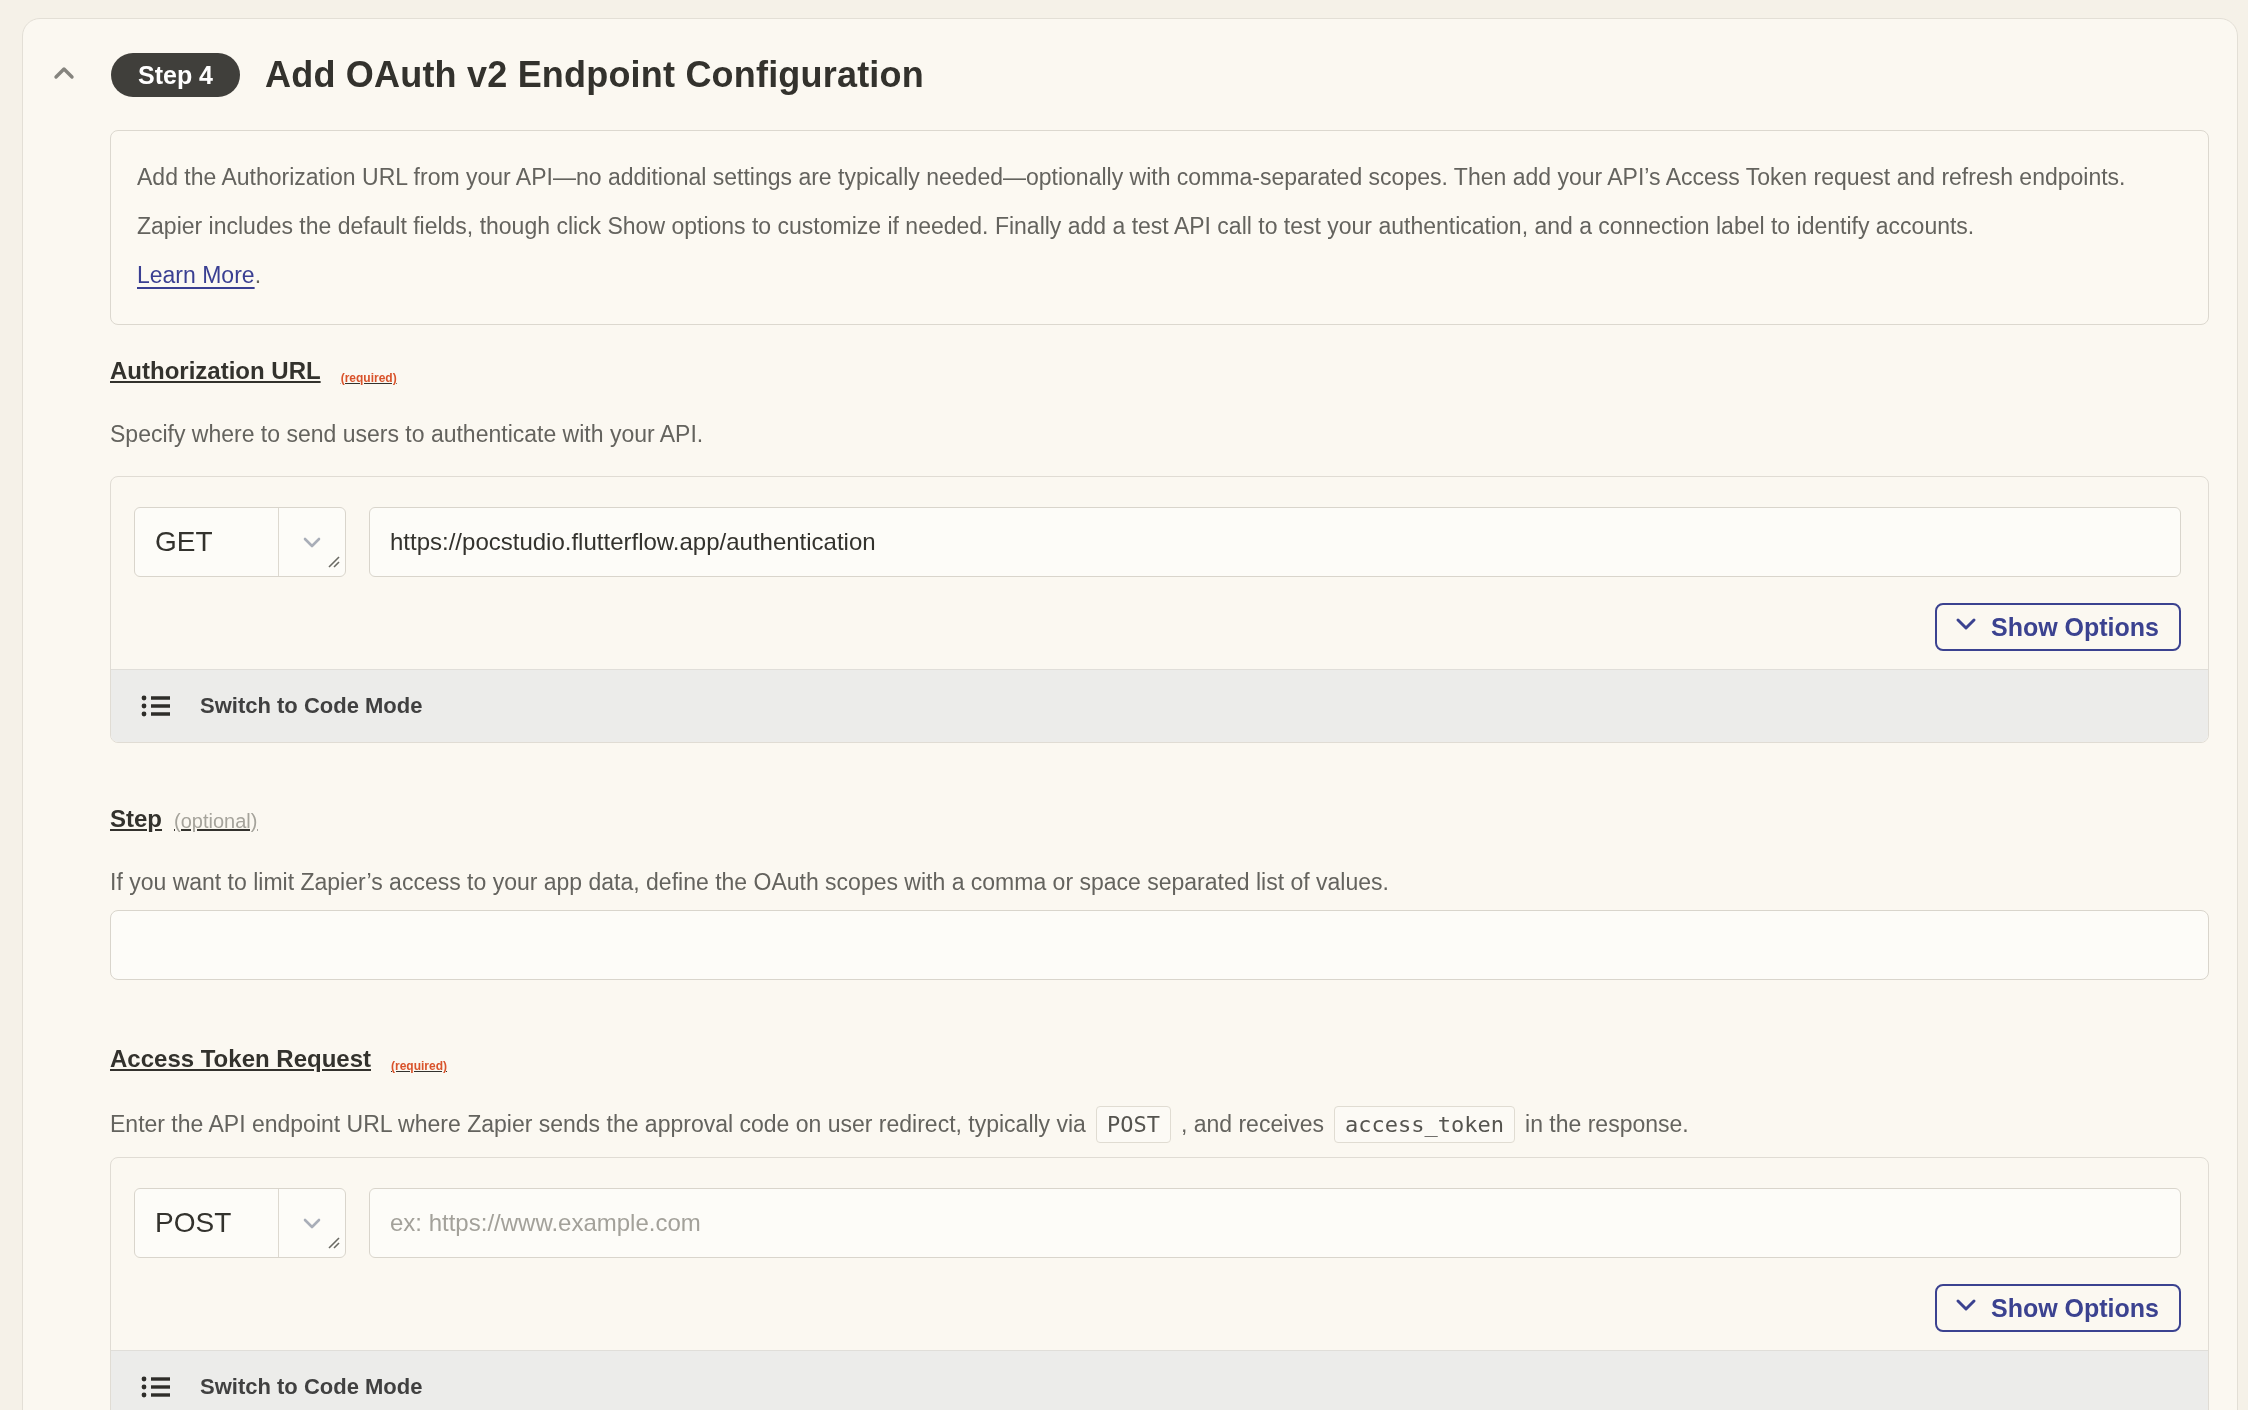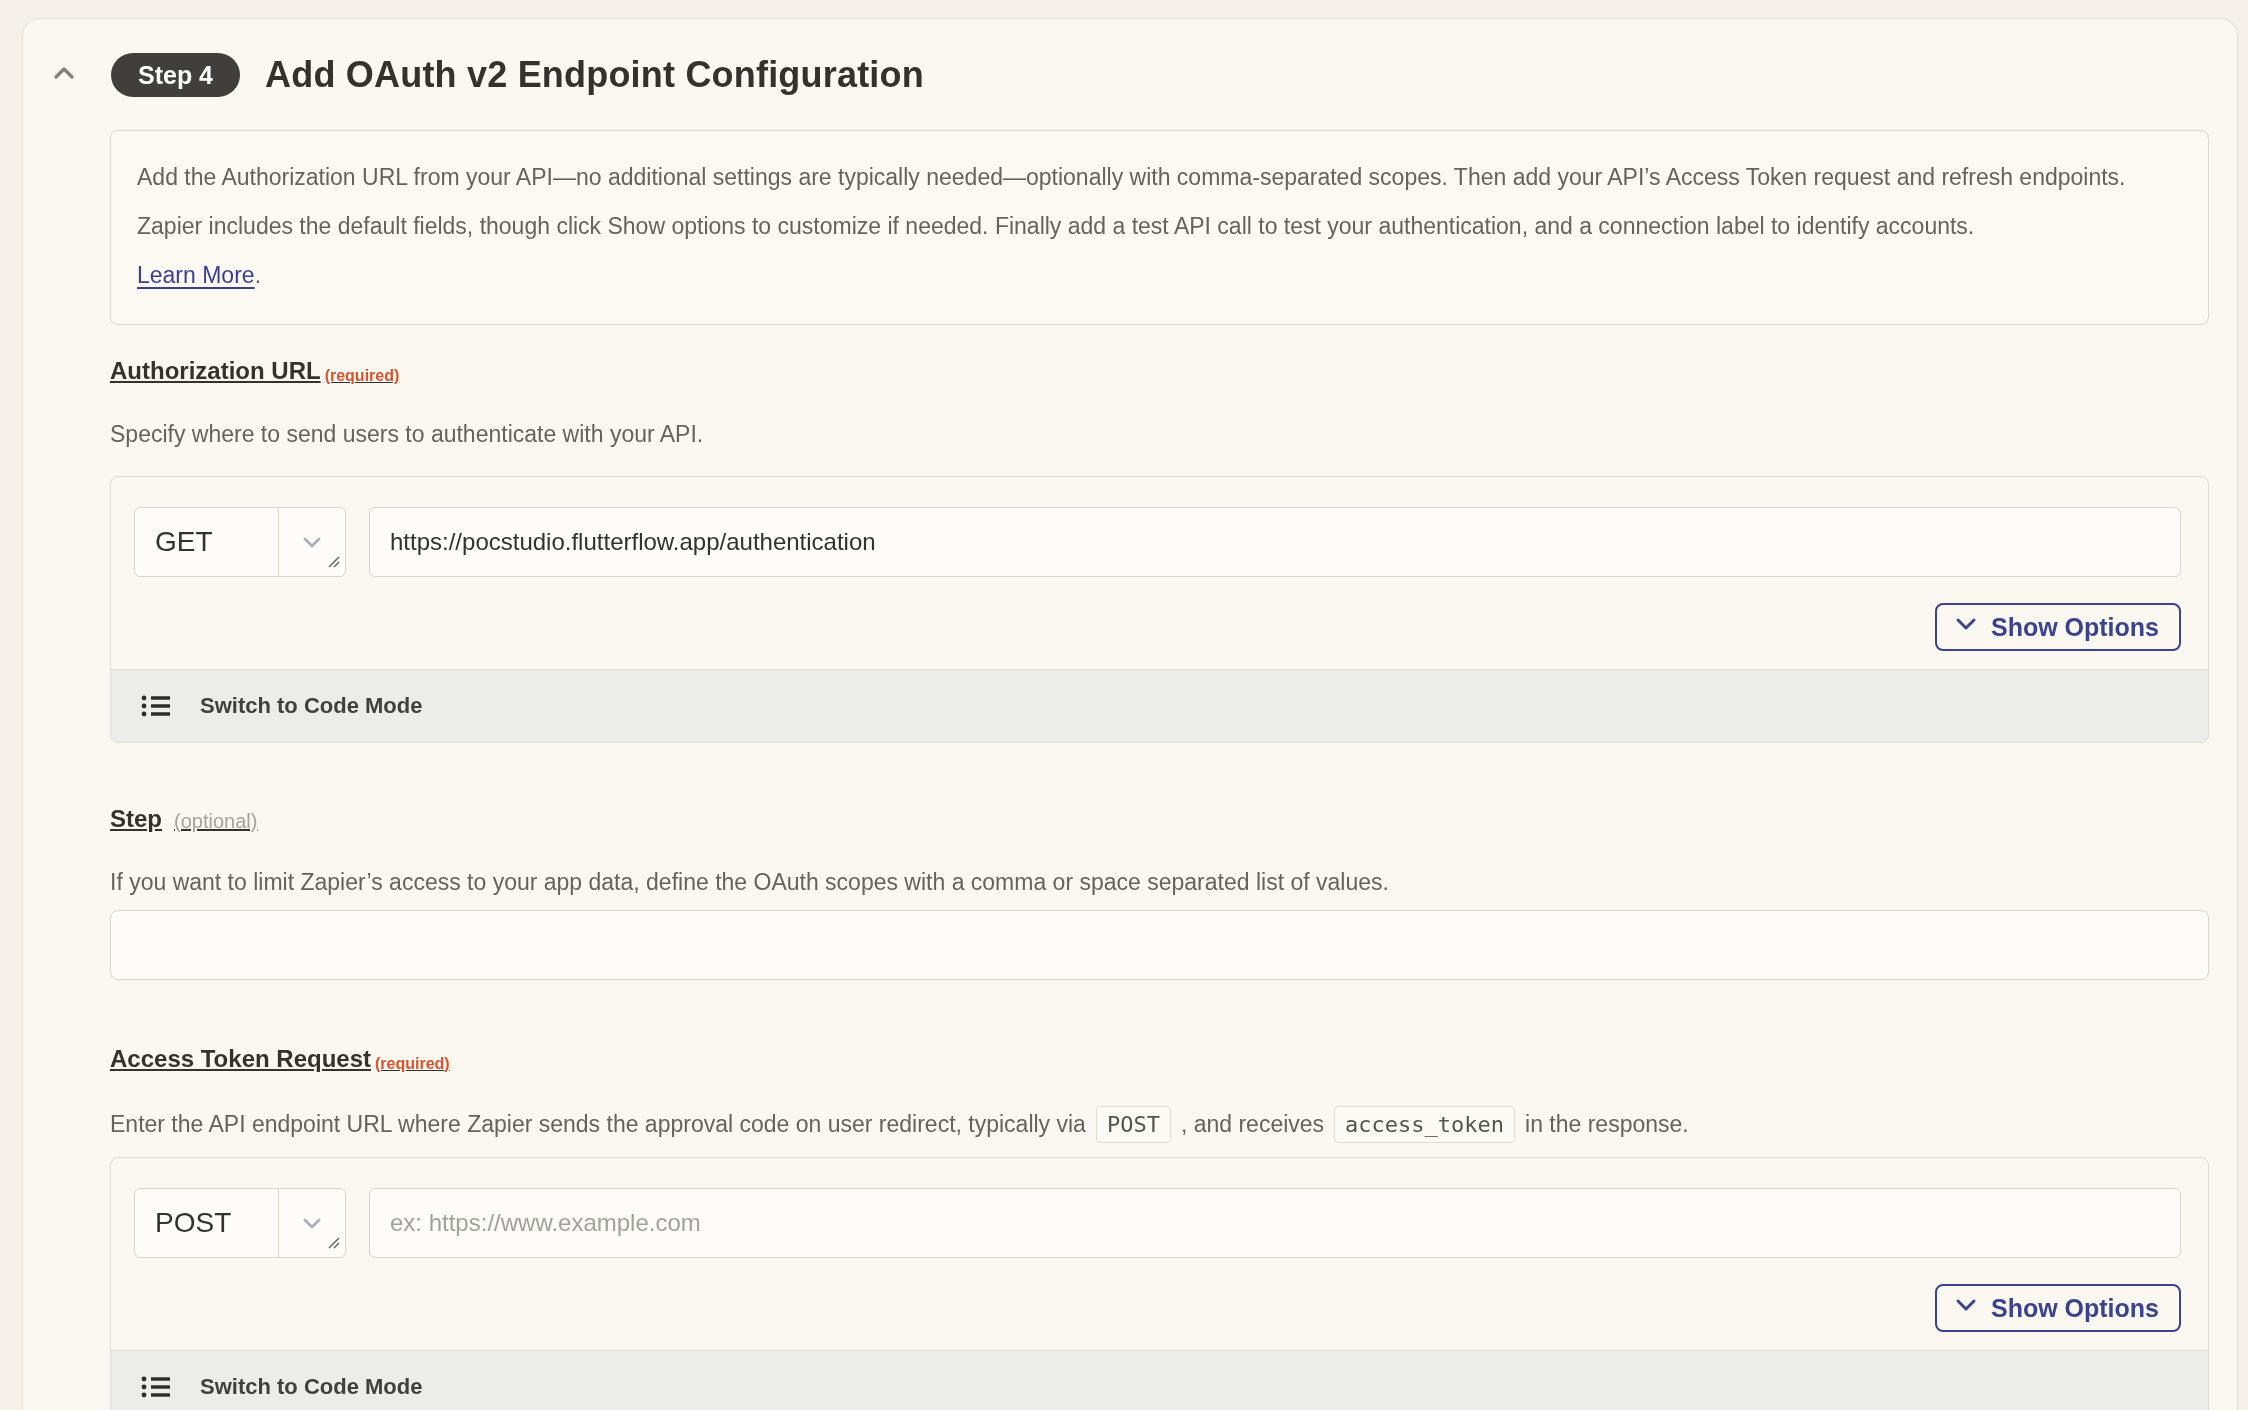--- a/index.html
+++ b/index.html
@@ -34,21 +34,21 @@
     background:#fcf9f2;
     border:1px solid #dcd8cf; border-radius:8px;
     padding:22px 12px 24px 26px;
     font-size:23px; line-height:49px; color:#64635e;
   }
   .info-box a { color:#3a3f92; text-decoration:underline; text-underline-offset:4px; cursor:pointer; }
 
   
   .field-label-row { margin:32px 30px 0 87px; display:flex; align-items:flex-end;text-decoration:underline; }
   .field-label { font-size:24px; font-weight:700; color:#33322d; }
-  .req-tag { margin-left:4px; font-size:16px; font-weight:700; color:#d9532b; }
+  .req-tag { margin-left:20px; font-size:12px; font-weight:700; color:#d9532b; }
   .opt-tag { margin-left:12px; font-size:20px; font-weight:400; color:#a5a39b; }
   .field-desc { margin:36px 30px 0 87px; font-size:23px; color:#64635e; display:flex; align-items:center; }
 
   .code-chip {
     font-family:"DejaVu Sans Mono", monospace;
     font-size:22px; color:#55544f;
     background:#fcfaf5; border:1px solid #e0dcd2; border-radius:4px;
     padding:5px 10px; margin:0 10px;
   }
 

